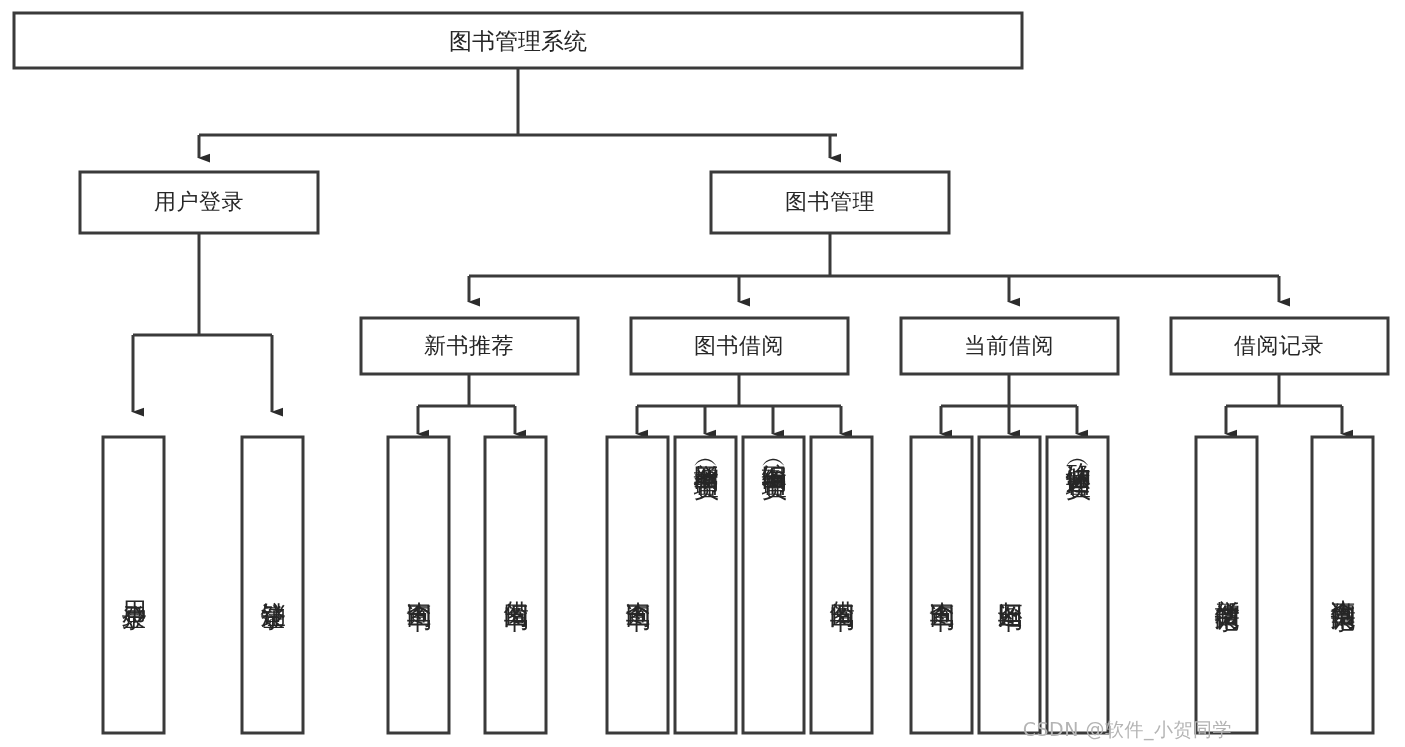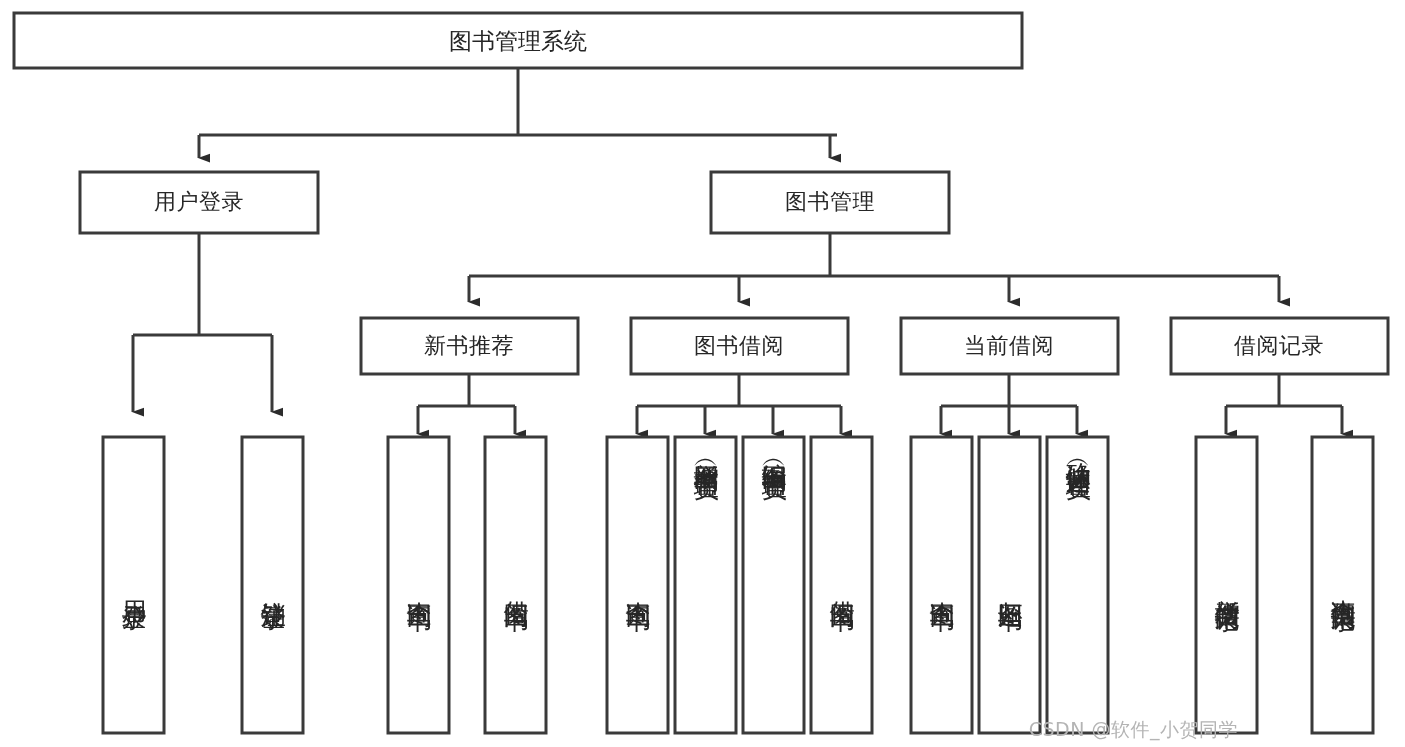--- a/index.html
+++ b/index.html
@@ -65,21 +65,21 @@
     font-family: "DejaVu Sans", "Liberation Sans", sans-serif;
     font-size: 25px;
     line-height: 1.06;
     color: #262626;
     letter-spacing: 2px;
     white-space: nowrap;
     text-align: center;
   }
   .watermark {
     position: absolute;
-    right: 14px;
+    right: 20px;
     bottom: 4px;
     font-family: "DejaVu Sans", "Liberation Sans", sans-serif;
     font-size: 19px;
     color: #b4b4b4;
     letter-spacing: 0.5px;
     user-select: none;
     white-space: nowrap;
   }
 </style>
 </head>

